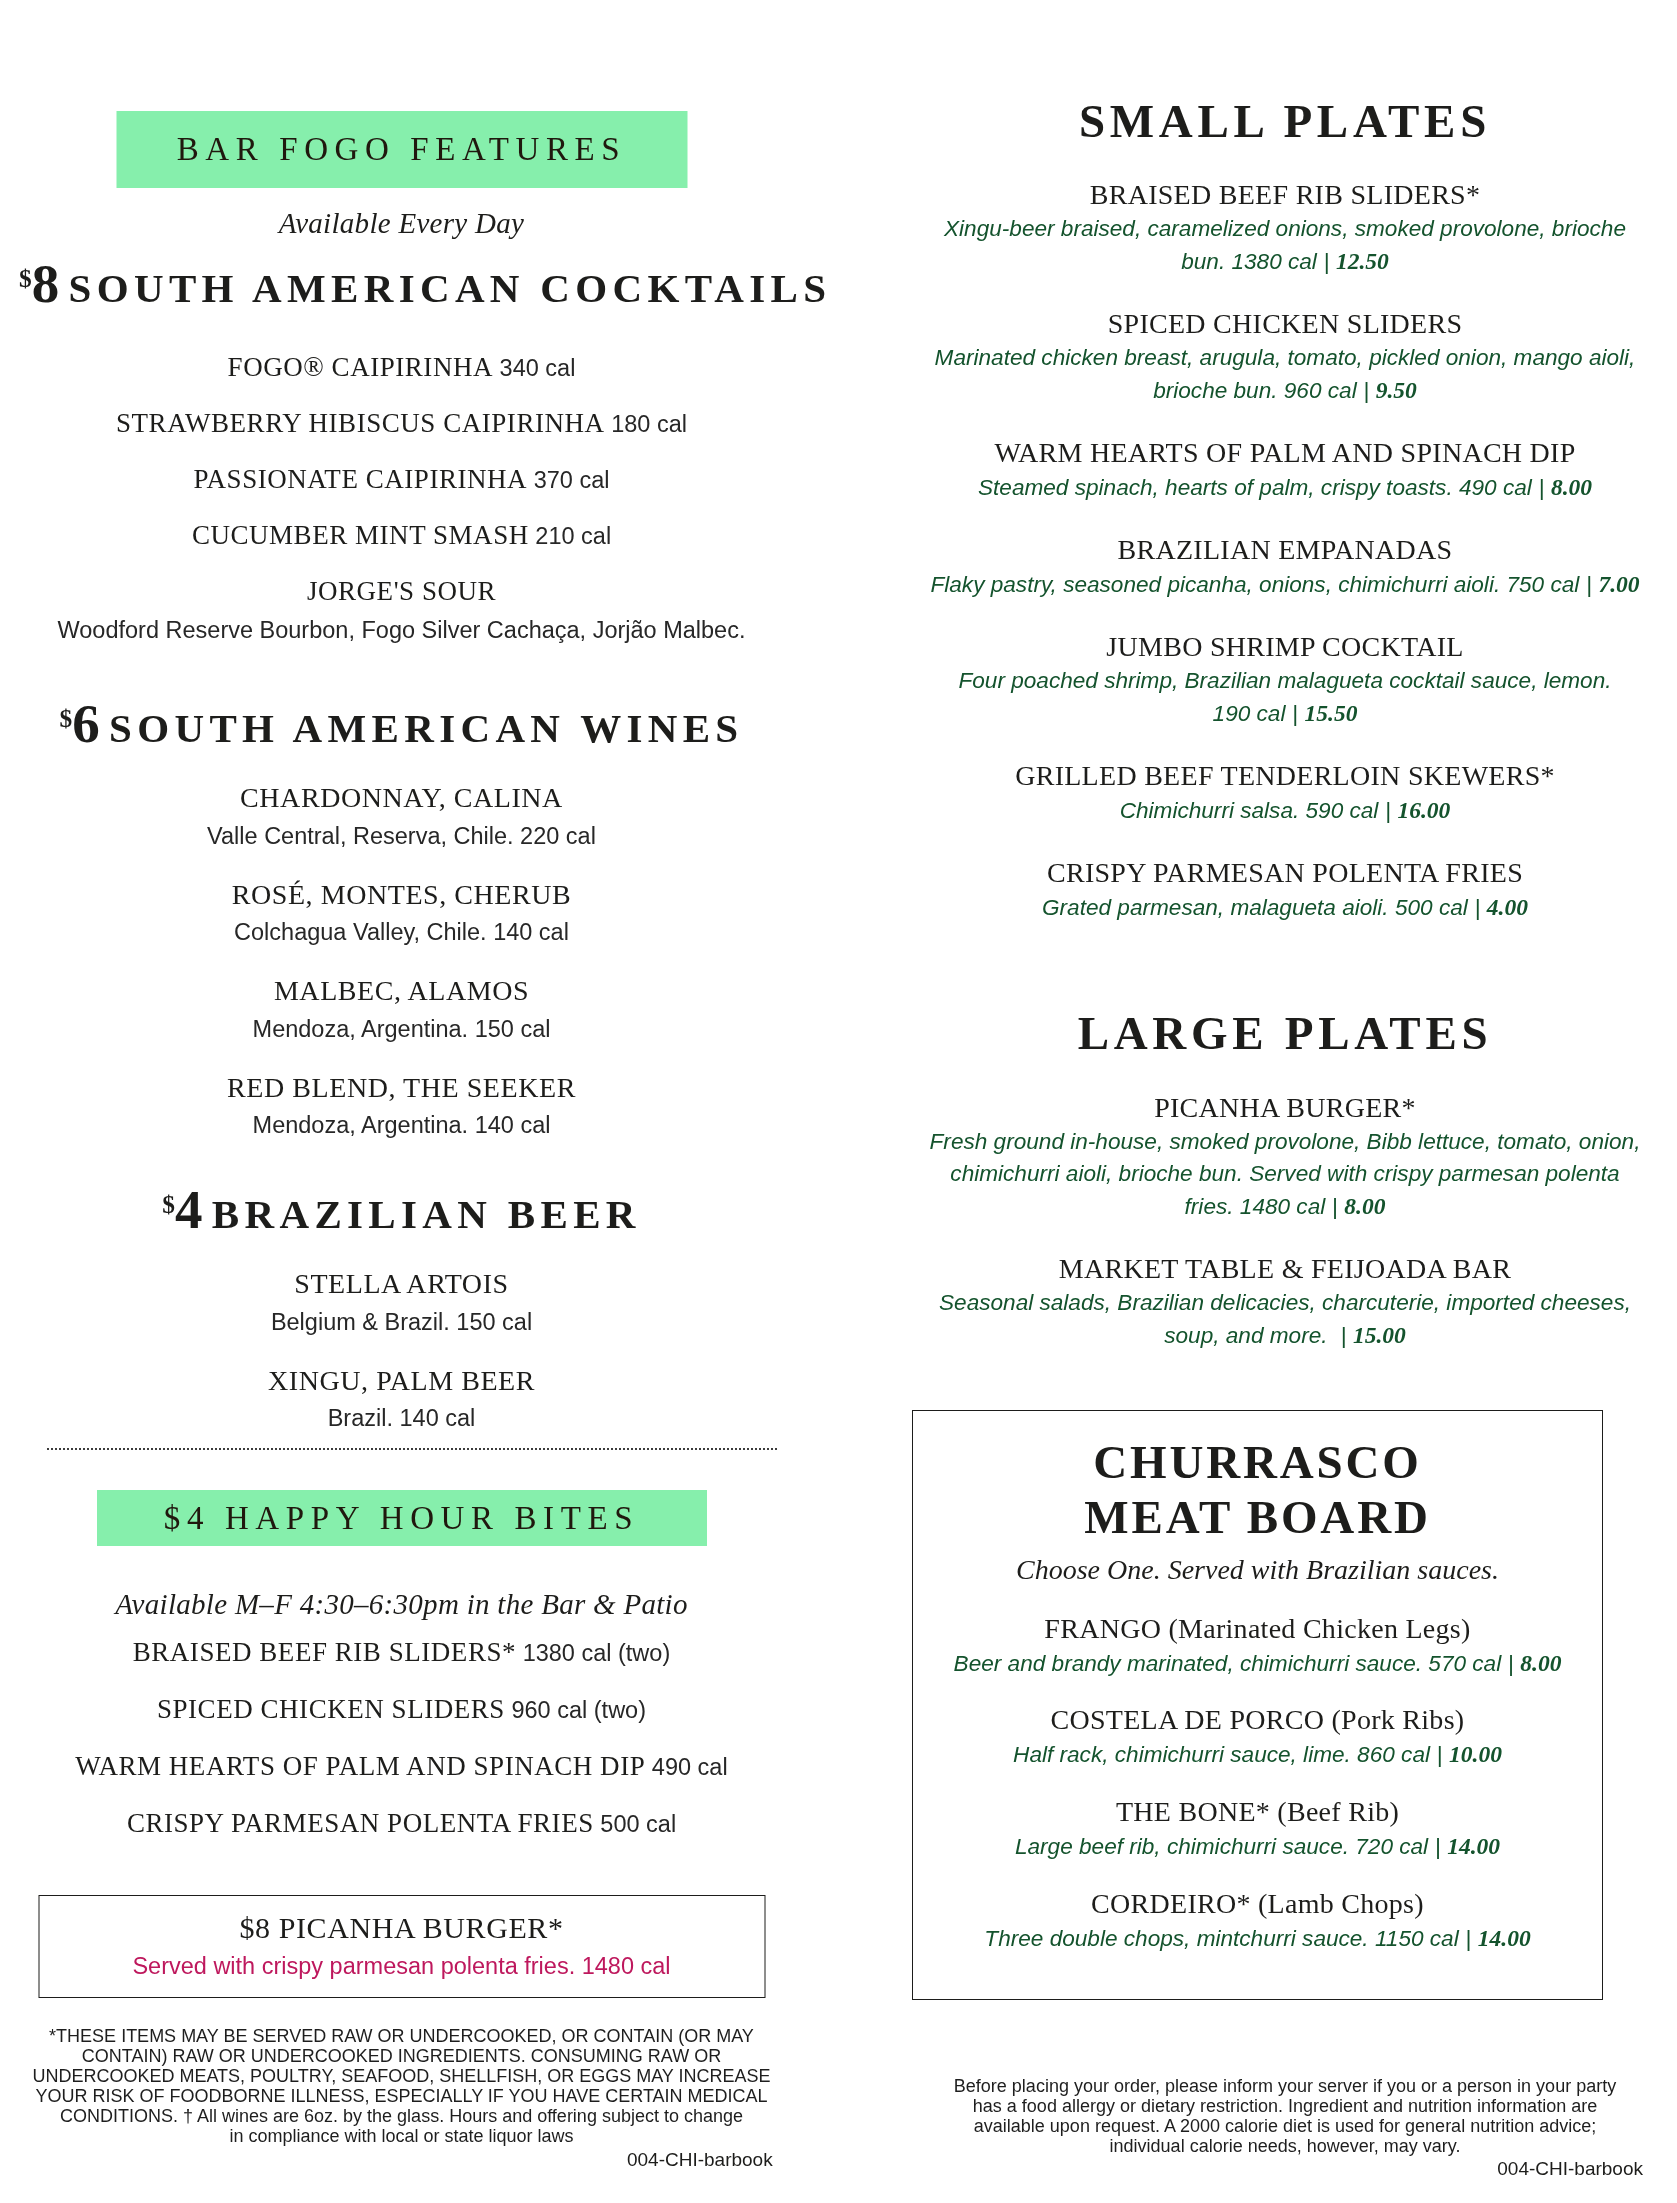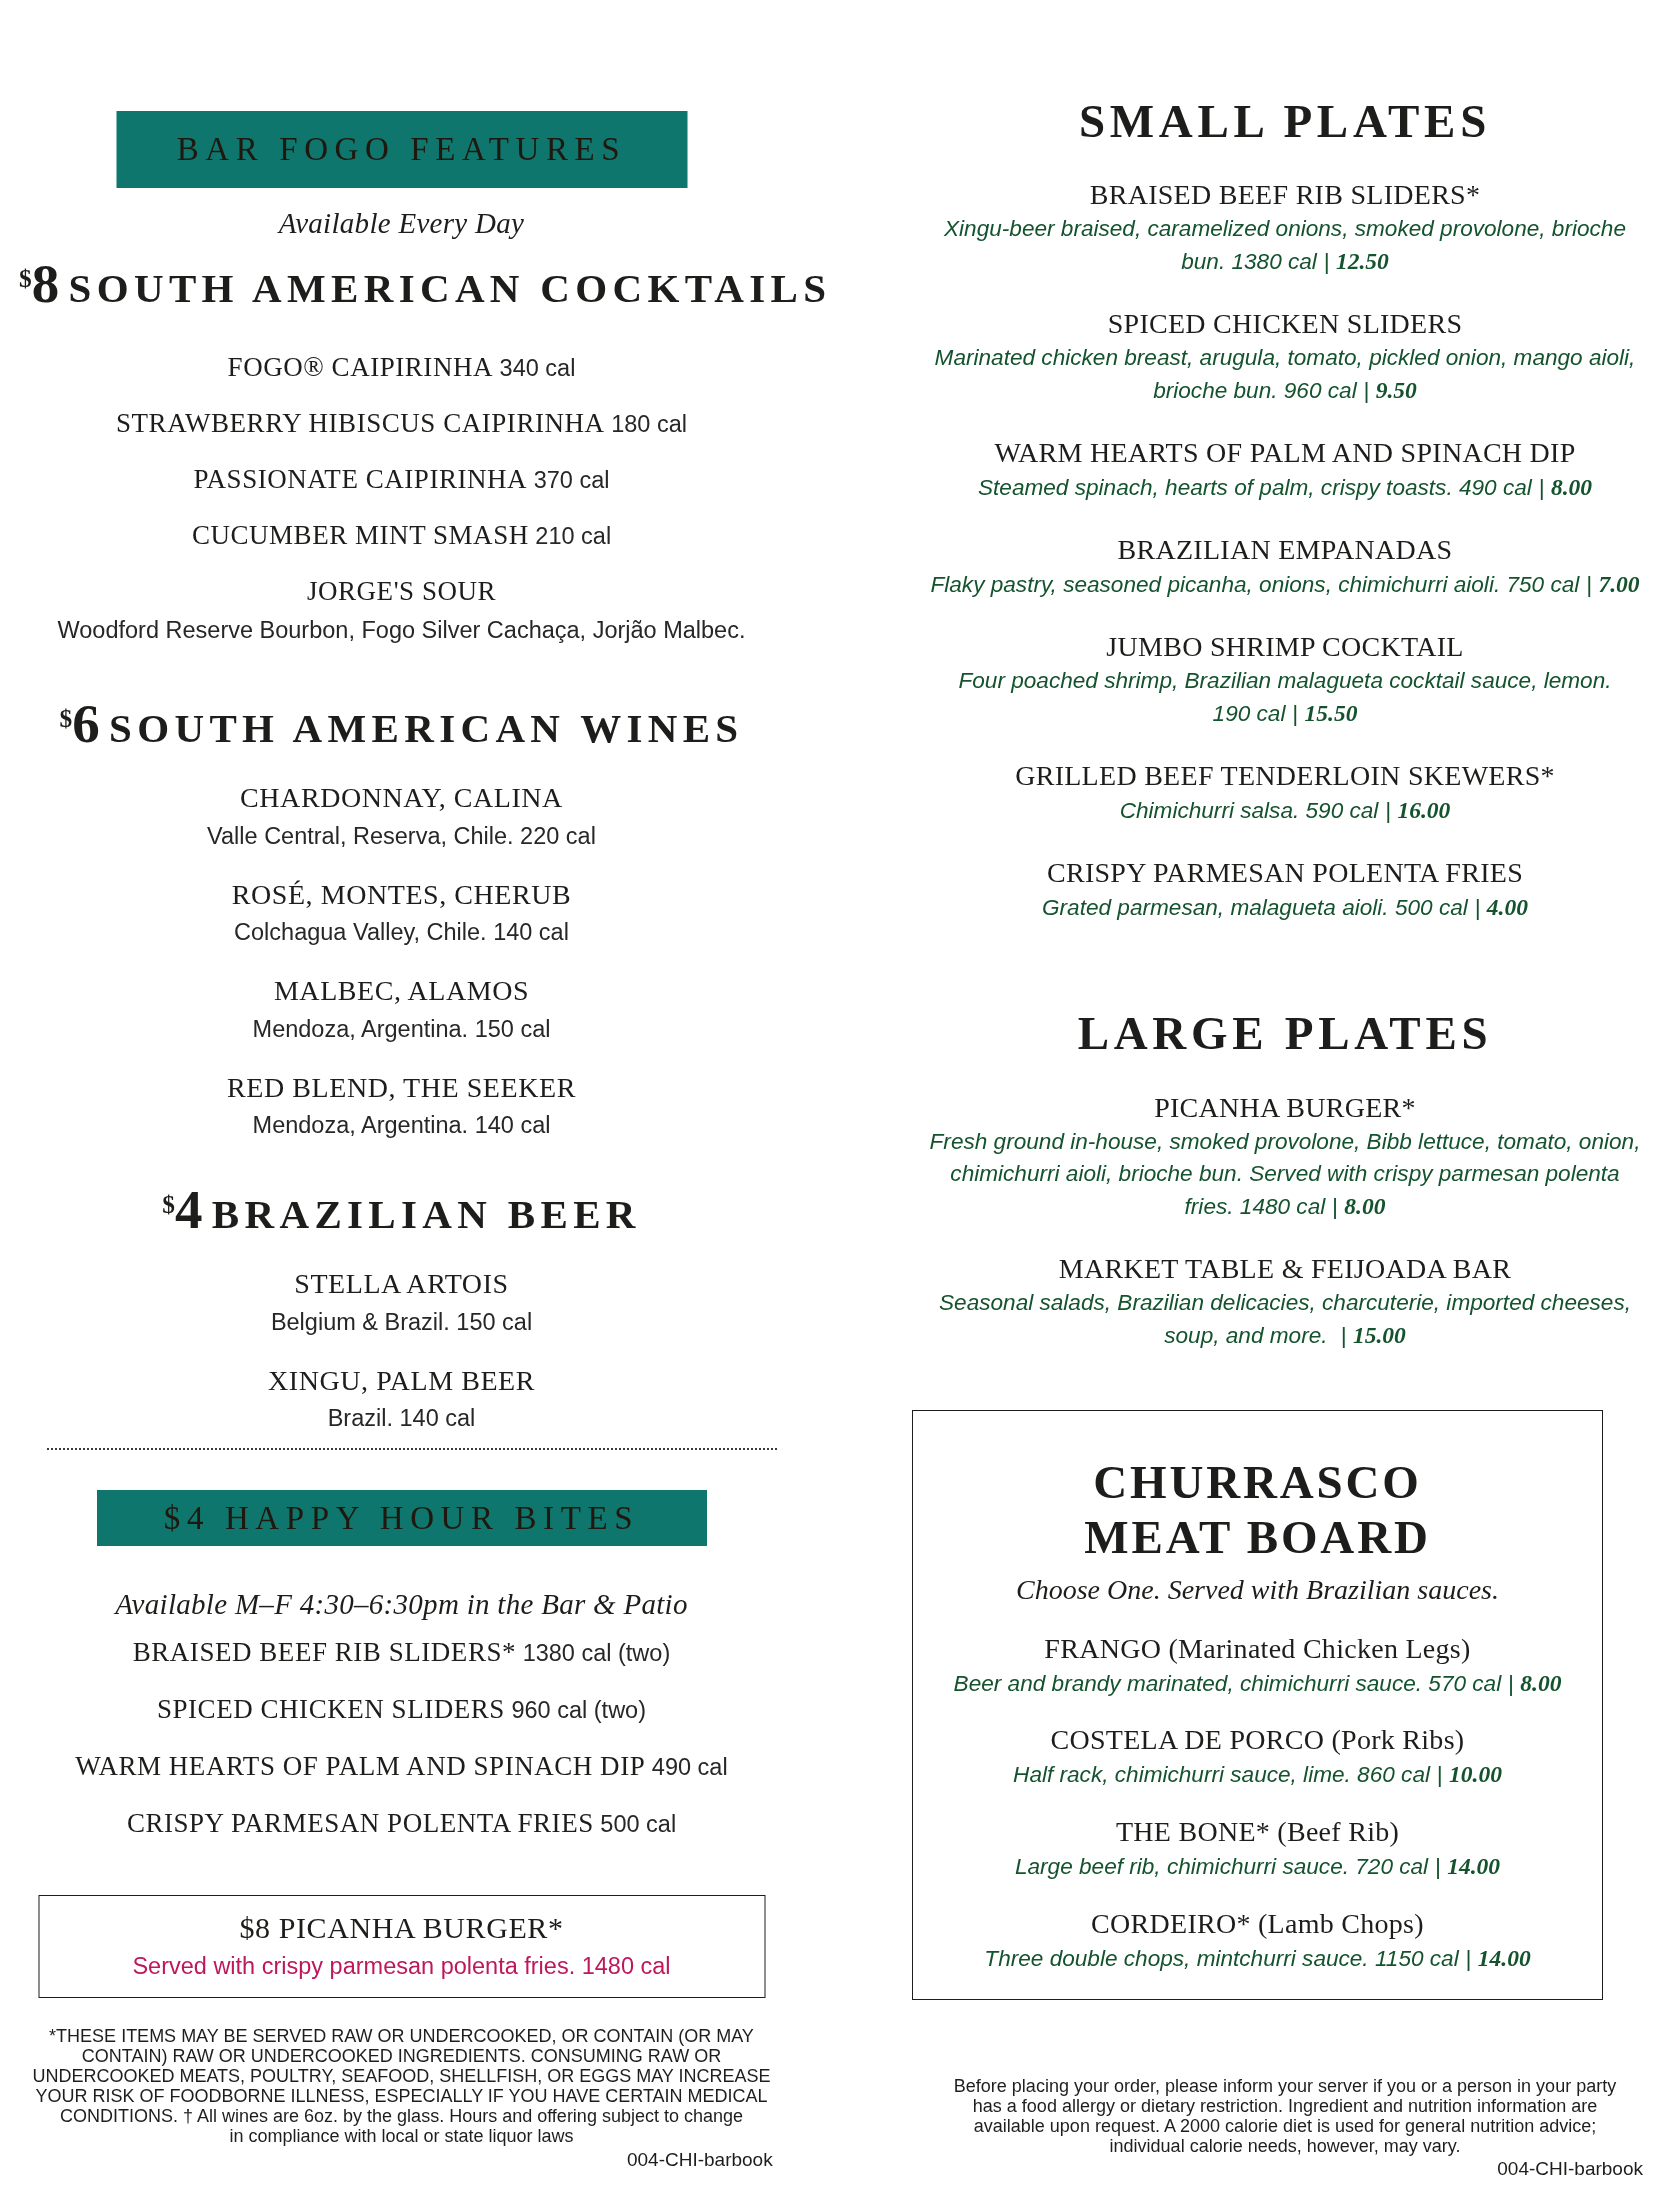--- a/index.html
+++ b/index.html
@@ -10,21 +10,21 @@
     font-family:"Liberation Serif", serif;
   }
   .col{position:absolute;top:0;}
   #colL{left:19px;width:765px;}
   #colR{left:927px;width:716px;}
   .blk{position:absolute;left:0;width:100%;text-align:center;}
 
   
   .tanbox{
     position:absolute;left:50%;transform:translateX(-50%);
-    background:#0f766e;display:flex;align-items:center;justify-content:center;
+    background:#86efac;display:flex;align-items:center;justify-content:center;
   }
   #featuresBox{top:111px;width:571px;height:77px;}
   #hhBox{top:1490px;width:610px;height:56px;}
   .banner-text{font-size:33px;letter-spacing:.20em;color:#20180e;white-space:nowrap;}
 
   .avail{font-style:italic;font-size:29px;letter-spacing:.01em;}
   #avail1{top:207px;}
   #avail2{top:1588px;}
 
   .bighead{font-size:41px;letter-spacing:.13em;font-weight:bold;white-space:nowrap;}
@@ -73,21 +73,21 @@
   .r-desc{font-family:"Liberation Sans", sans-serif;font-size:22.6px;line-height:32px;color:#14532d;letter-spacing:0;font-style:italic;}
   .grp{display:inline-block;white-space:nowrap;}
   .pbar{margin:0 6.6px;font-weight:normal;}
   .price{font-family:"Liberation Serif", serif;font-weight:bold;font-size:23.5px;}
   #spList{top:177px;}
   #lpList{top:1090px;}
 
   #board{
     position:absolute;top:1410px;left:-15px;width:691px;height:590px;
     border:1.9px solid #1d1d1b;box-sizing:border-box;text-align:center;
-    padding-top:44px;
+    padding-top:24px;
   }
   .board-title{font-size:47px;font-weight:bold;letter-spacing:.06em;line-height:55px;}
   .board-sub{font-style:italic;font-size:28px;margin-top:9.4px;margin-bottom:24.5px;}
   #board .r-item{margin-bottom:22.6px;}
 
   [data-interactable]{cursor:default;}
 </style>
 </head>
 <body data-interactable="false">
 

